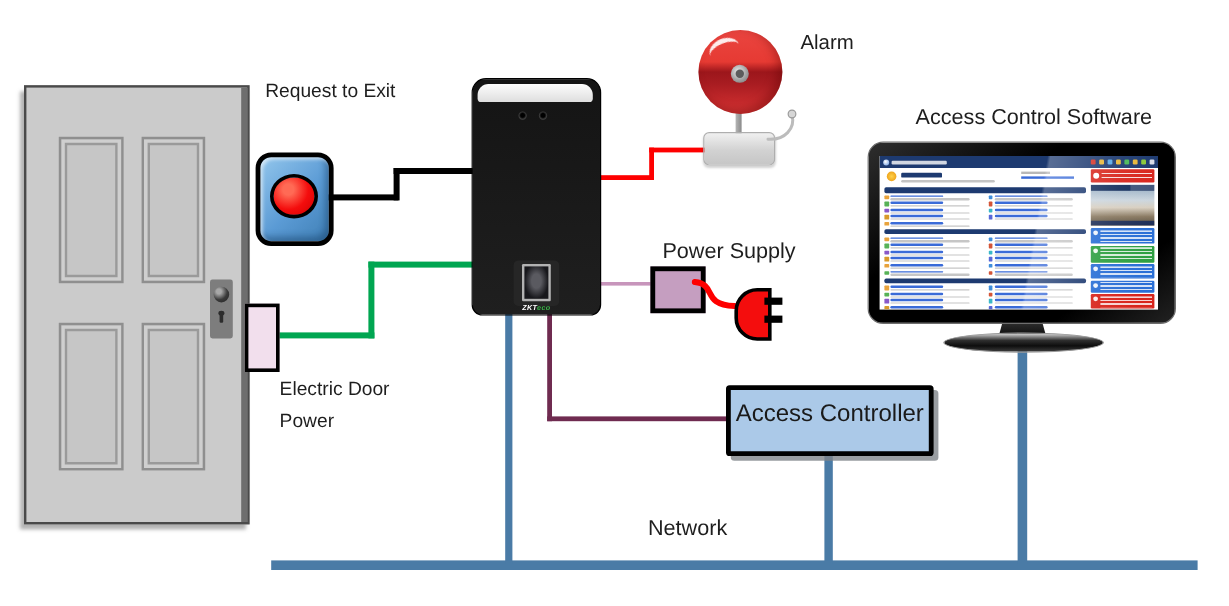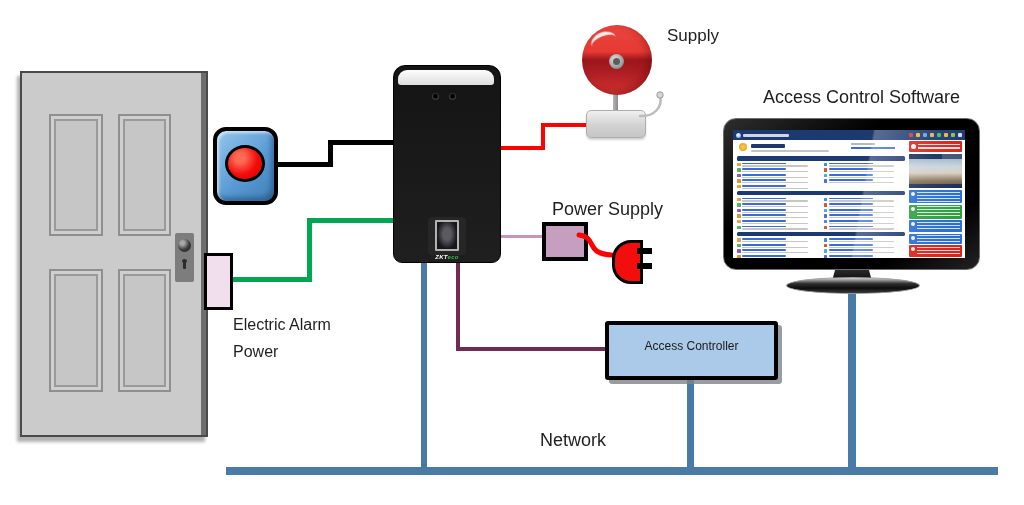--- a/index.html
+++ b/index.html
@@ -111,21 +111,21 @@
   
   .psu{left:542px;top:222px;width:38px;height:31px;border:4px solid #000;}
   .plug{left:612px;top:240px;width:25px;height:38px;border:3px solid #000;
         border-radius:19px 0 0 19px;background:#f40d0d;}
   .prong{position:absolute;background:#000;height:6px;width:15px;}
   .prong-1{left:637px;top:248px;} .prong-2{left:637px;top:263px;}
 
   
   .controller{left:605px;top:321px;width:173px;height:59px;border:4px solid #000;border-radius:3px;
       box-shadow:4px 4px 0 rgba(128,133,138,.8);display:flex;align-items:center;justify-content:center;
-      font-size:12px;color:#1a1a1a;padding-bottom:10px;box-sizing:border-box;}
+      font-size:20px;color:#1a1a1a;padding-bottom:10px;box-sizing:border-box;}
 
   
   .lip{left:741px;top:264px;width:220px;height:6px;background:#cfcfcf;border-radius:50%;}
   .bezel{left:723px;top:118px;width:255px;height:150px;border-radius:13px;border:1px solid #6e6e6e;
       background:linear-gradient(145deg,#2e2e2e,#000 35%,#000 78%,#222);}
   .screen{left:733px;top:130px;width:232px;height:128px;background:#fff;overflow:hidden;}
   .screen::after{content:'';position:absolute;inset:0;z-index:9;pointer-events:none;
       background:linear-gradient(100deg, transparent 55%, rgba(255,255,255,.26) 56%, rgba(255,255,255,.06) 80%, transparent 93%);}
   .neck{left:832px;top:268px;width:40px;height:13px;background:linear-gradient(#303030,#0a0a0a);
         clip-path:polygon(9% 0,91% 0,100% 100%,0 100%);}
@@ -197,41 +197,42 @@
     <div class="panel p-br"></div>
     <div class="knob-plate">
       <div class="knob"></div>
       <div class="keyhole"></div>
     </div>
     <div class="door-edge"></div>
   </div>
 
   <div class="abs lock" style="background: rgb(242, 223, 237);"></div>
   <div class="lbl lbl-lock">
-    <div>Electric Alarm</div>
+    <div>Electric Door</div>
     <div>Power</div>
   </div>
 
   <div class="lbl lbl-rex">
+    <div>Request to Exit</div>
   </div>
   <div class="abs rex">
     <div class="rex-dot"></div>
   </div>
 
   <div class="abs device">
     <div class="dev-cap"></div>
     <div class="cam cam-1"></div>
     <div class="cam cam-2"></div>
     <div class="fp-outer">
       <div class="fp-frame"></div>
     </div>
     <div class="dev-logo"><span>ZKT</span><span class="eco">eco</span></div>
   </div>
 
-  <div class="lbl lbl-alarm">Supply</div>
+  <div class="lbl lbl-alarm">Alarm</div>
   <div class="abs stem"></div>
   <div class="abs alarm-base"></div>
   <svg class="abs" style="left:638px;top:90px;" width="32" height="32">
     <path d="M2,26 C 16,27 25,17 22,6" fill="none" stroke="#bcbcbc" stroke-width="2.5" stroke-linecap="round"></path>
     <circle cx="22" cy="5" r="3.2" fill="#d6d6d6" stroke="#9a9a9a" stroke-width="1"></circle>
   </svg>
   <div class="abs bell">
     <div class="bell-hub"></div>
   </div>
 

